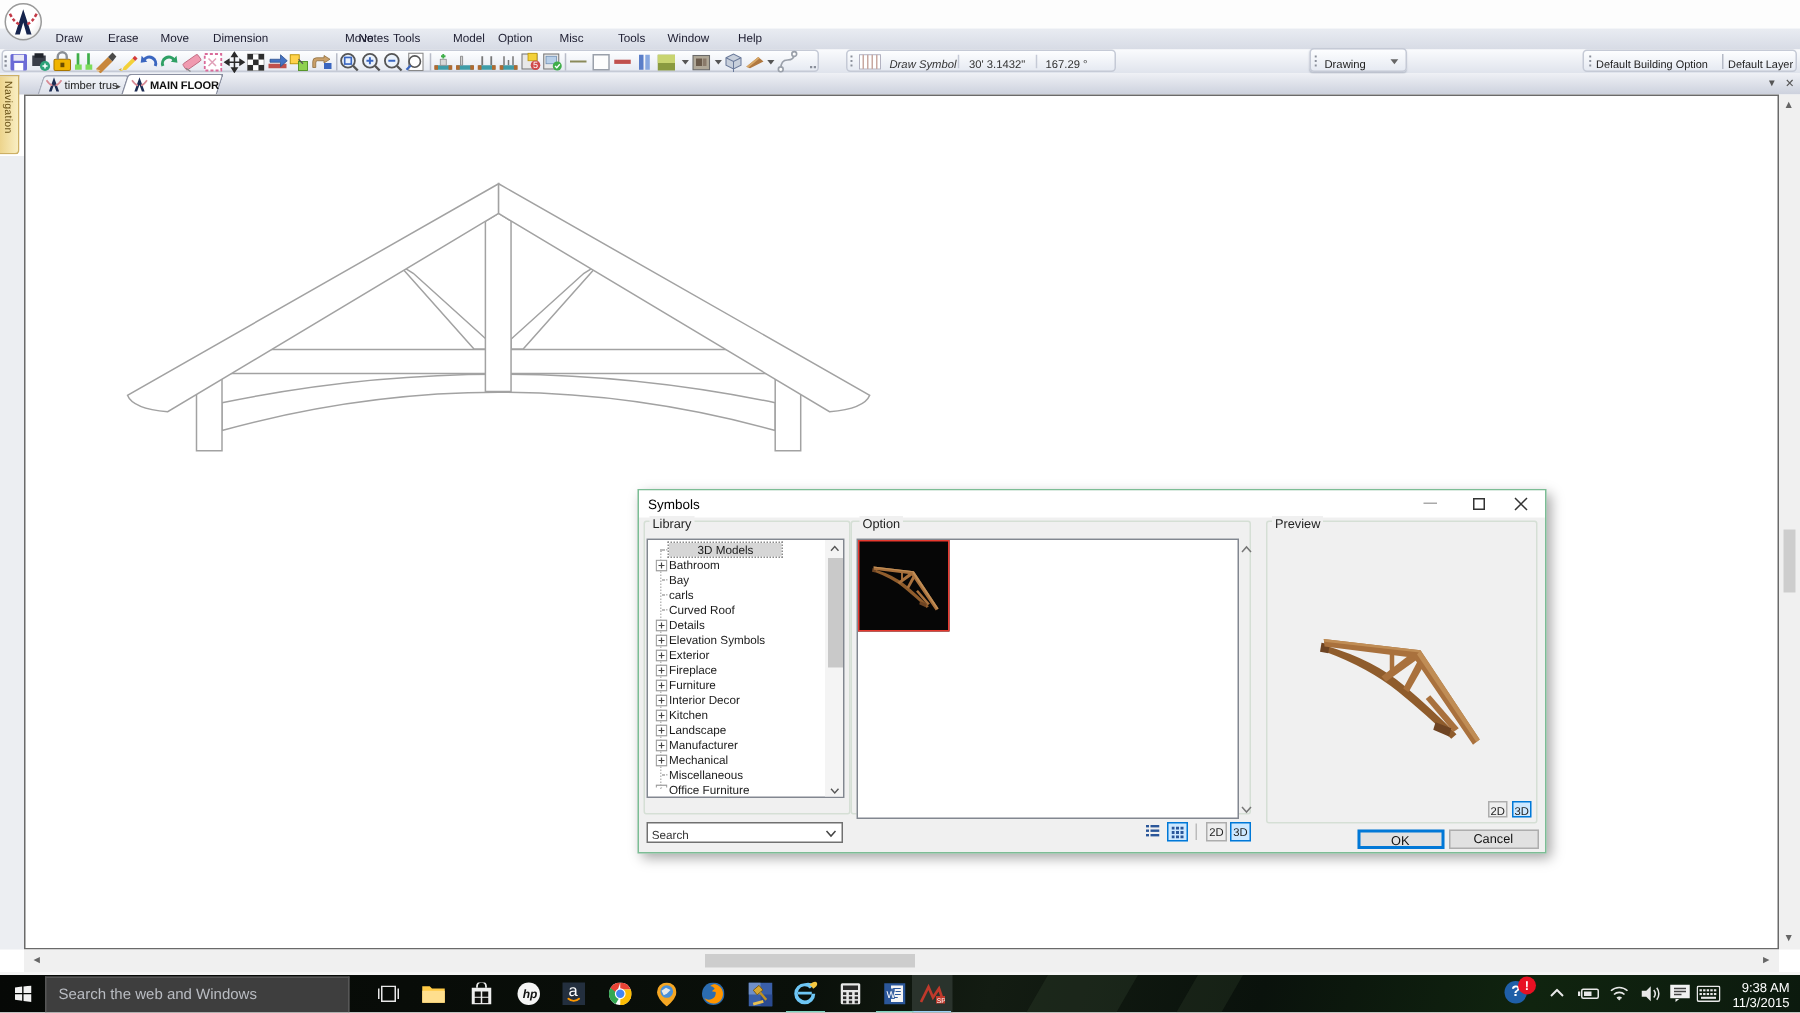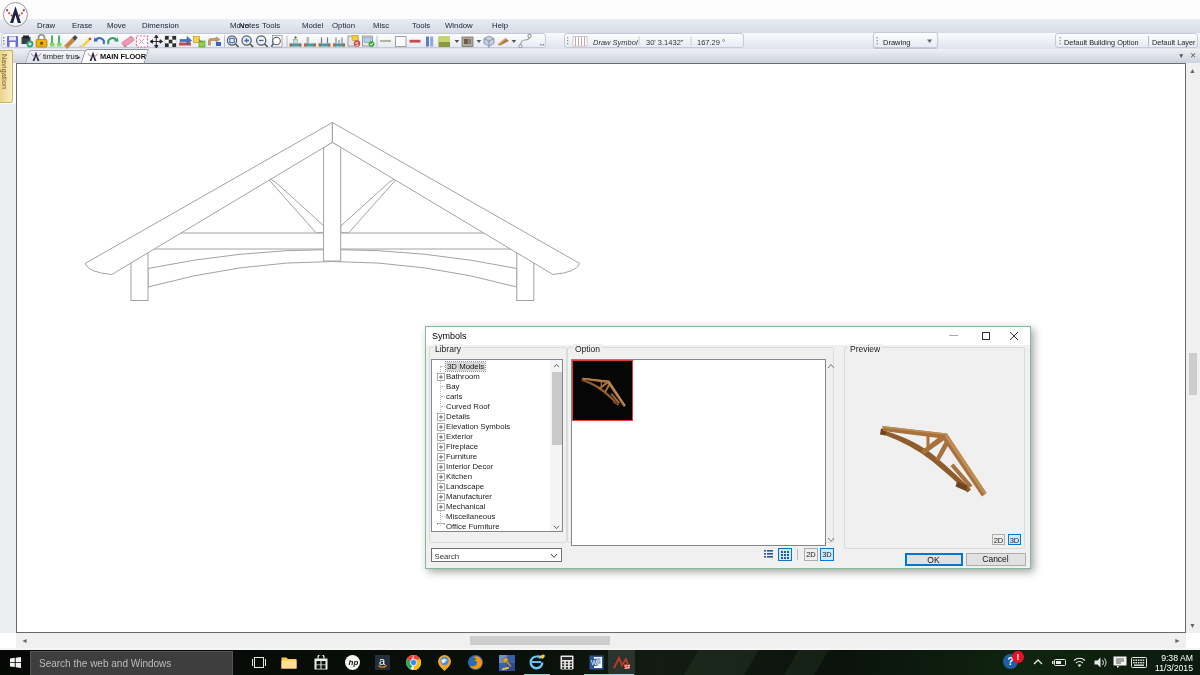--- a/index.html
+++ b/index.html
@@ -329,21 +329,21 @@
 
   <fieldset class="abs" style="left:3px;top:20px;width:138px;height:196px;border:1px solid #d5dfd5;border-radius:2px;"></fieldset>
   <span class="abs" style="left:7px;top:17px;background:#f0f0f0;padding:0 2px;color:#222;">Library</span>
   <div class="abs" style="left:5px;top:32px;width:132px;height:173px;background:#fff;border:1px solid #828790;overflow:hidden;font-size:7.8px;color:#1a1a1a;" id="tree">
     <div class="abs" style="left:8px;top:6px;width:1px;height:160px;border-left:1px dotted #bbb;"></div>
     <div class="abs" style="left:9px;top:6px;width:4px;height:1px;border-top:1px dotted #bbb;"></div>
     <div class="abs" style="left:9px;top:26px;width:4px;height:1px;border-top:1px dotted #bbb;"></div>
     <div class="abs" style="left:9px;top:36px;width:4px;height:1px;border-top:1px dotted #bbb;"></div>
     <div class="abs" style="left:9px;top:46px;width:4px;height:1px;border-top:1px dotted #bbb;"></div>
     <div class="abs" style="left:9px;top:156px;width:4px;height:1px;border-top:1px dotted #bbb;"></div>
-    <span class="abs" style="left:14px;top:2px;background:#d6d6d6;padding:0 1px;outline:1px dotted #8a8a8a;">3D Models</span>
+    <span class="abs" style="left:14px;top:2px;background:#d6d6d6;padding:0 19px;outline:1px dotted #8a8a8a;">3D Models</span>
     <span class="abs" style="left:14px;top:12px;">Bathroom</span>
     <span class="abs" style="left:14px;top:22px;">Bay</span>
     <span class="abs" style="left:14px;top:32px;">carls</span>
     <span class="abs" style="left:14px;top:42px;">Curved Roof</span>
     <span class="abs" style="left:14px;top:52px;">Details</span>
     <span class="abs" style="left:14px;top:62px;">Elevation Symbols</span>
     <span class="abs" style="left:14px;top:72px;">Exterior</span>
     <span class="abs" style="left:14px;top:82px;">Fireplace</span>
     <span class="abs" style="left:14px;top:92px;">Furniture</span>
     <span class="abs" style="left:14px;top:102px;">Interior Decor</span>

